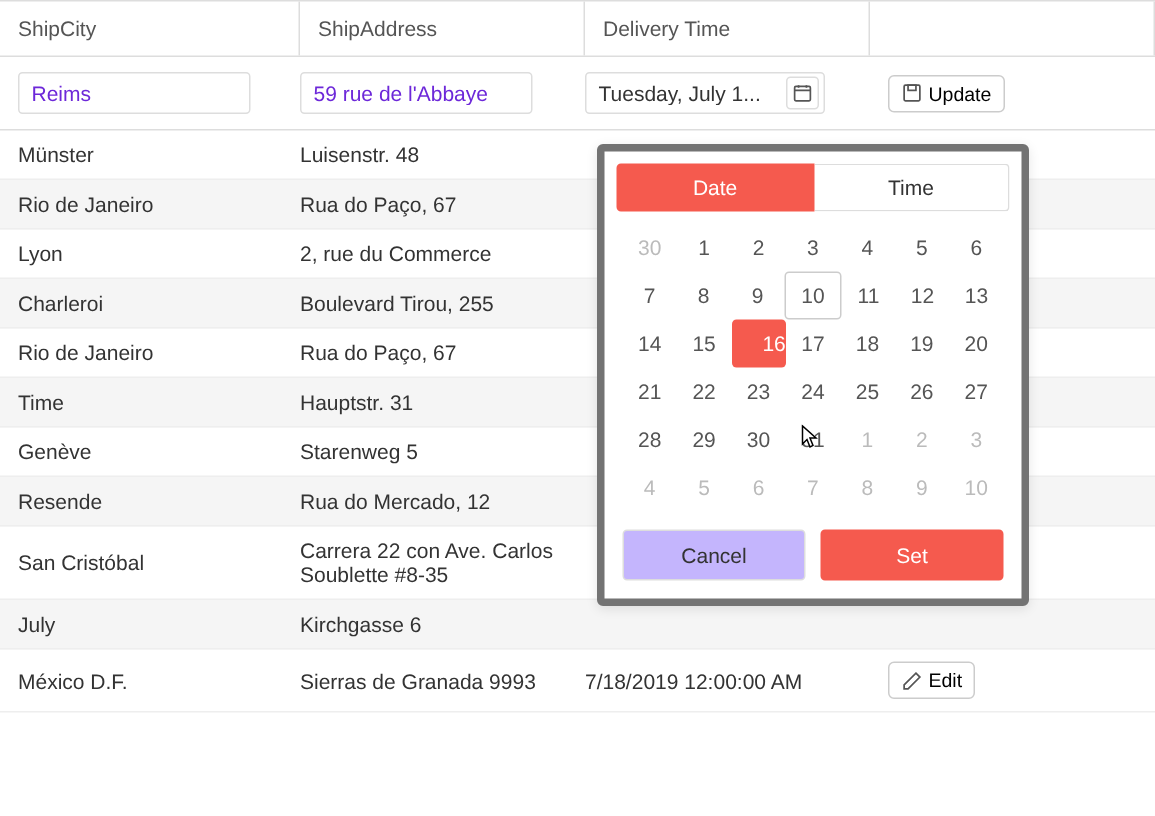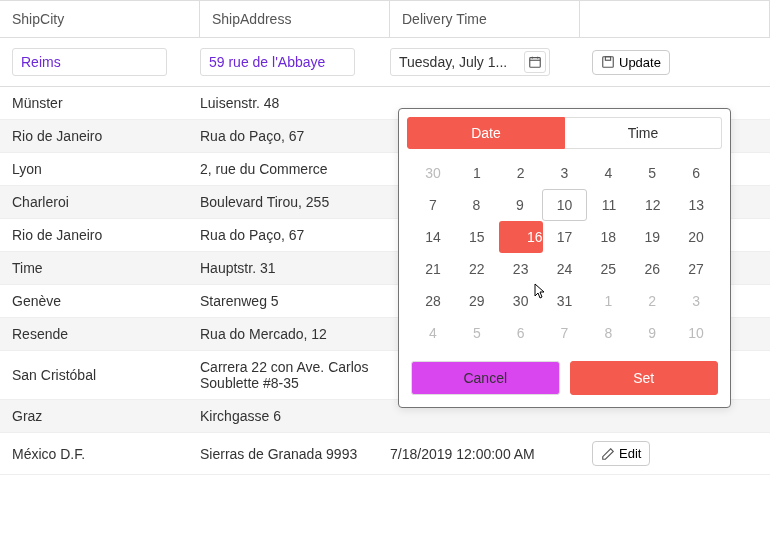--- a/index.html
+++ b/index.html
@@ -21,21 +21,21 @@
 .cal-icon { position: absolute; right: 4px; top: 3px; width: 22px; height: 22px; display: flex; align-items: center; justify-content: center; border: 1px solid #ddd; border-radius: 3px; background: #fff; }
 
 .data-row { display: flex; align-items: center; border-bottom: 1px solid #eee; }
 .data-row.even { background: #f5f5f5; }
 .data-cell { padding: 8px 12px; overflow: hidden; }
 .data-cell.col2, .data-cell.col3 { padding-left: 0; }
 
 .btn { display: inline-flex; align-items: center; gap: 4px; padding: 4px 8px; border: 1px solid #ccc; border-radius: 4px; background: #fff; font-size: 13px; cursor: pointer; }
 .btn svg { width: 14px; height: 14px; }
 
-.popup { position: absolute; top: 108px; left: 398px; width: 333px; background: #fff; border: 1px solid #737373; border-radius: 4px; box-shadow: 0 2px 8px rgba(0,0,0,0.1); z-index: 10; }
+.popup { position: absolute; top: 96px; left: 398px; width: 288px; background: #fff; border: 5px solid #737373; border-radius: 4px; box-shadow: 0 2px 8px rgba(0,0,0,0.1); z-index: 10; }
 .tab-row { display: flex; padding: 8px; gap: 0; }
 .tab { flex: 1; padding: 7px 0; text-align: center; border: 1px solid #ddd; font-size: 14px; cursor: pointer; }
 .tab.left { border-radius: 3px 0 0 3px; }
 .tab.right { border-radius: 0 3px 3px 0; border-left: none; }
 .tab.active { background: #f55a4e; color: #fff; border-color: #f55a4e; }
 
 .cal-header { display: flex; align-items: center; justify-content: space-between; padding: 8px 16px 12px; }
 .month-label { font-weight: bold; font-size: 15px; }
 .cal-nav { display: flex; align-items: center; gap: 10px; }
 .today-link { color: #f55a4e; font-size: 14px; cursor: pointer; }
@@ -45,21 +45,21 @@
 .weekday { flex: 1; text-align: center; font-size: 12px; color: #888; padding: 6px 0; }
 
 .days-grid { padding: 0 12px; }
 .week { display: flex; }
 .day { flex: 1; text-align: center; padding: 8px 0; font-size: 14px; color: #555; cursor: pointer; position: relative; }
 .day.other { color: #bbb; }
 .day.selected { background: #f55a4e; color: #fff; border-radius: 3px; text-align: right; }
 .day.hover { border: 1px solid #ccc; border-radius: 3px; padding: 7px 0; }
 
 .popup-footer { display: flex; gap: 10px; padding: 12px; }
-.footer-btn { flex: 1; padding: 8px 0; text-align: center; border: 1px solid #ddd; border-radius: 3px; font-size: 14px; cursor: pointer; background: #d946ef; }
+.footer-btn { flex: 1; padding: 8px 0; text-align: center; border: 1px solid #ddd; border-radius: 3px; font-size: 14px; cursor: pointer; background: #c4b5fd; }
 .footer-btn.primary { background: #f55a4e; color: #fff; border-color: #f55a4e; }
 .cursor2 { position: absolute; top: 283px; left: 530px; z-index: 20; pointer-events: none; }
 </style>
 </head>
 <body>
 
 <div class="grid">
   <div class="header-row">
     <div class="header-cell col1">ShipCity</div>
     <div class="header-cell col2">ShipAddress</div>
@@ -147,21 +147,21 @@
         <div class="data-cell col3"></div>
         <div class="data-cell col4"></div>
       </div>
       <div class="data-row">
         <div class="data-cell col1">San Cristóbal</div>
         <div class="data-cell col2" style="white-space:normal;">Carrera 22 con Ave. Carlos Soublette #8-35</div>
         <div class="data-cell col3"></div>
         <div class="data-cell col4"></div>
       </div>
       <div class="data-row even">
-        <div class="data-cell col1">Graz</div>
+        <div class="data-cell col1">July</div>
         <div class="data-cell col2" style="">Kirchgasse 6</div>
         <div class="data-cell col3"></div>
         <div class="data-cell col4"></div>
       </div>
       <div class="data-row">
         <div class="data-cell col1">México D.F.</div>
         <div class="data-cell col2" style="">Sierras de Granada 9993</div>
         <div class="data-cell col3">7/18/2019 12:00:00 AM</div>
         <div class="data-cell col4"><button class="btn">
             <svg viewBox="0 0 16 16" fill="none" stroke="#555" stroke-width="1.3">

